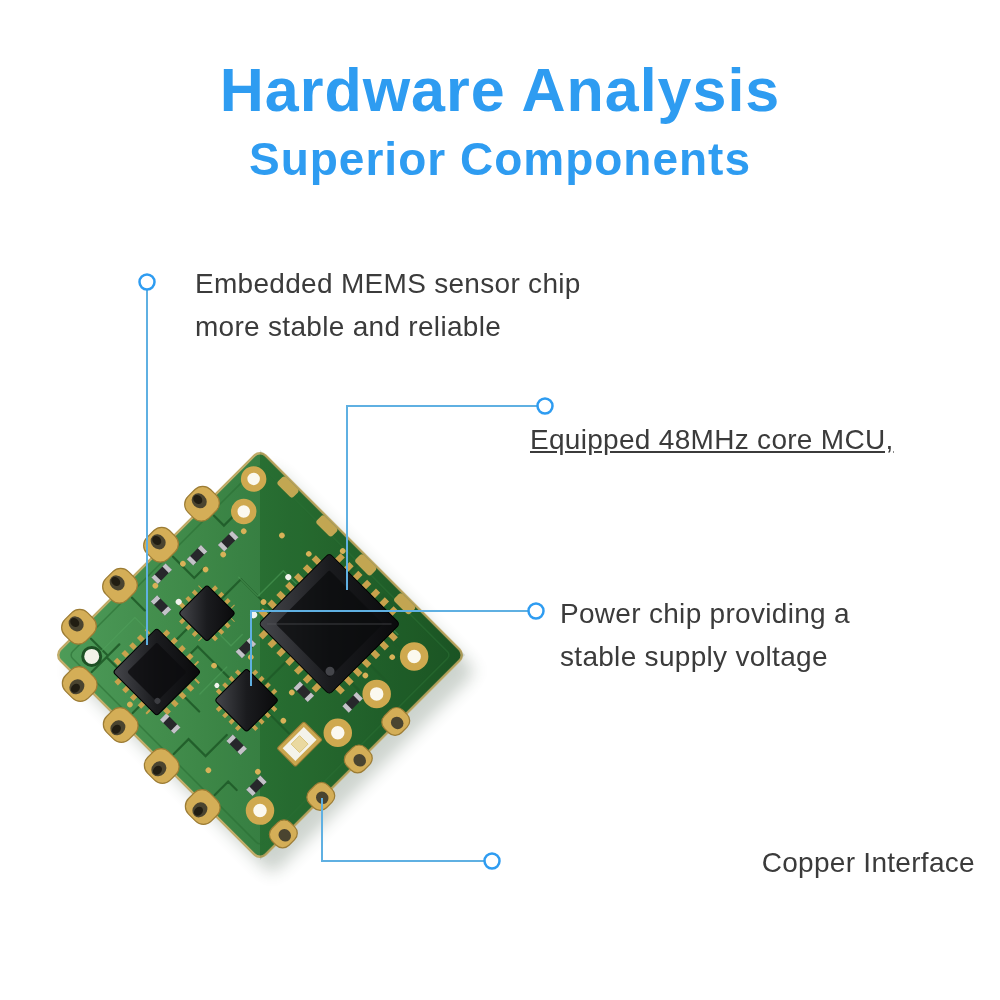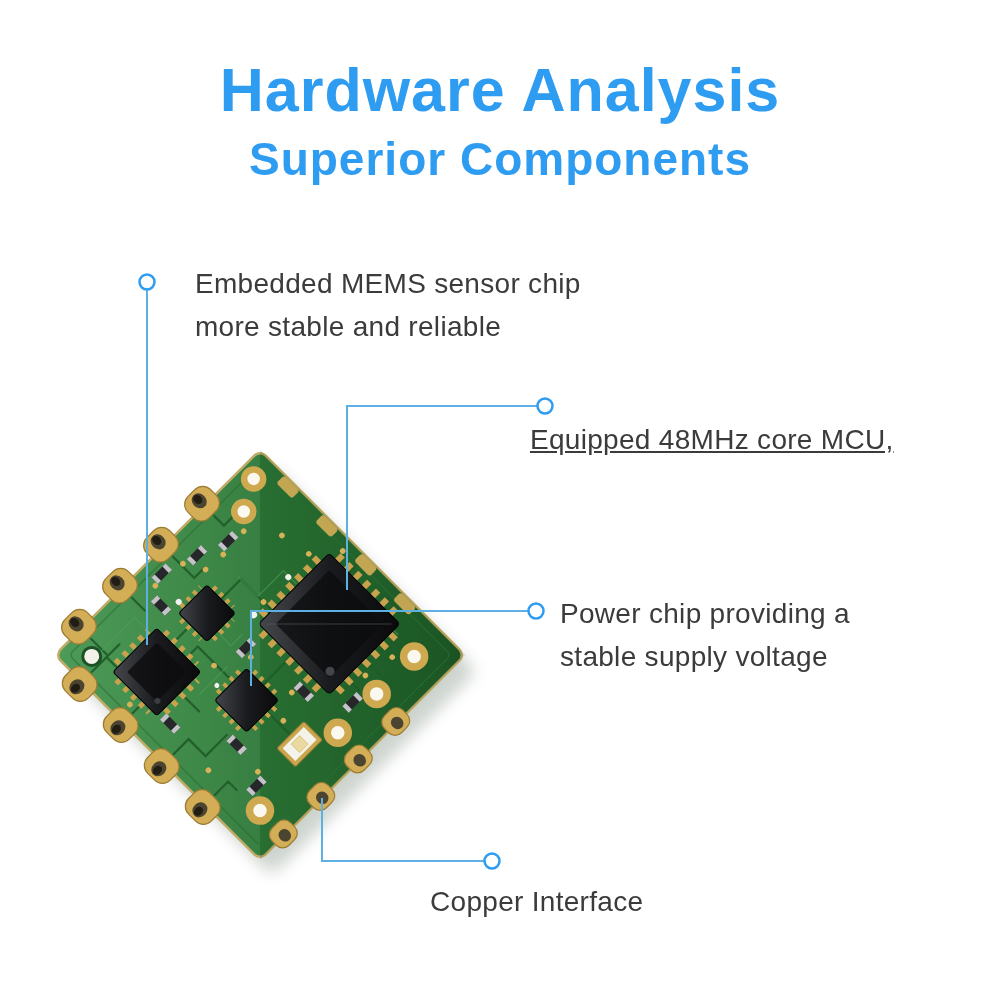--- a/index.html
+++ b/index.html
@@ -6,21 +6,21 @@
   body{width:1000px;height:1000px;background:#ffffff;font-family:"Liberation Sans",sans-serif;}
   .canvas{position:relative;width:1000px;height:1000px;background:#ffffff;overflow:hidden;}
   .title{position:absolute;top:55px;left:0;width:1000px;text-align:center;
          font-size:61px;font-weight:bold;color:#2e9cf1;letter-spacing:1px;}
   .subtitle{position:absolute;top:132px;left:0;width:1000px;text-align:center;
          font-size:46px;font-weight:bold;color:#2e9cf1;letter-spacing:1px;}
   .callout{position:absolute;font-size:28px;color:#3b3b3b;line-height:43px;letter-spacing:.3px;}
   .co1{left:195px;top:262px;text-align:left;}
   .co2{left:530px;top:418px;text-align:left;text-decoration:underline;}
   .co3{left:560px;top:592px;width:400px;text-align:left;}
-  .co4{left:430px;top:880px;width:545px;text-align:left;}
+  .co4{left:430px;top:841px;width:545px;text-align:right;}
   svg{position:absolute;left:0;top:0;}
 </style>
 </head>
 <body>
 
 <div class="canvas">
 
   <svg width="1000" height="1000" viewBox="0 0 1000 1000">
     <defs>
       <linearGradient id="pcbGrad" x1="0" y1="0" x2="1" y2="1">

